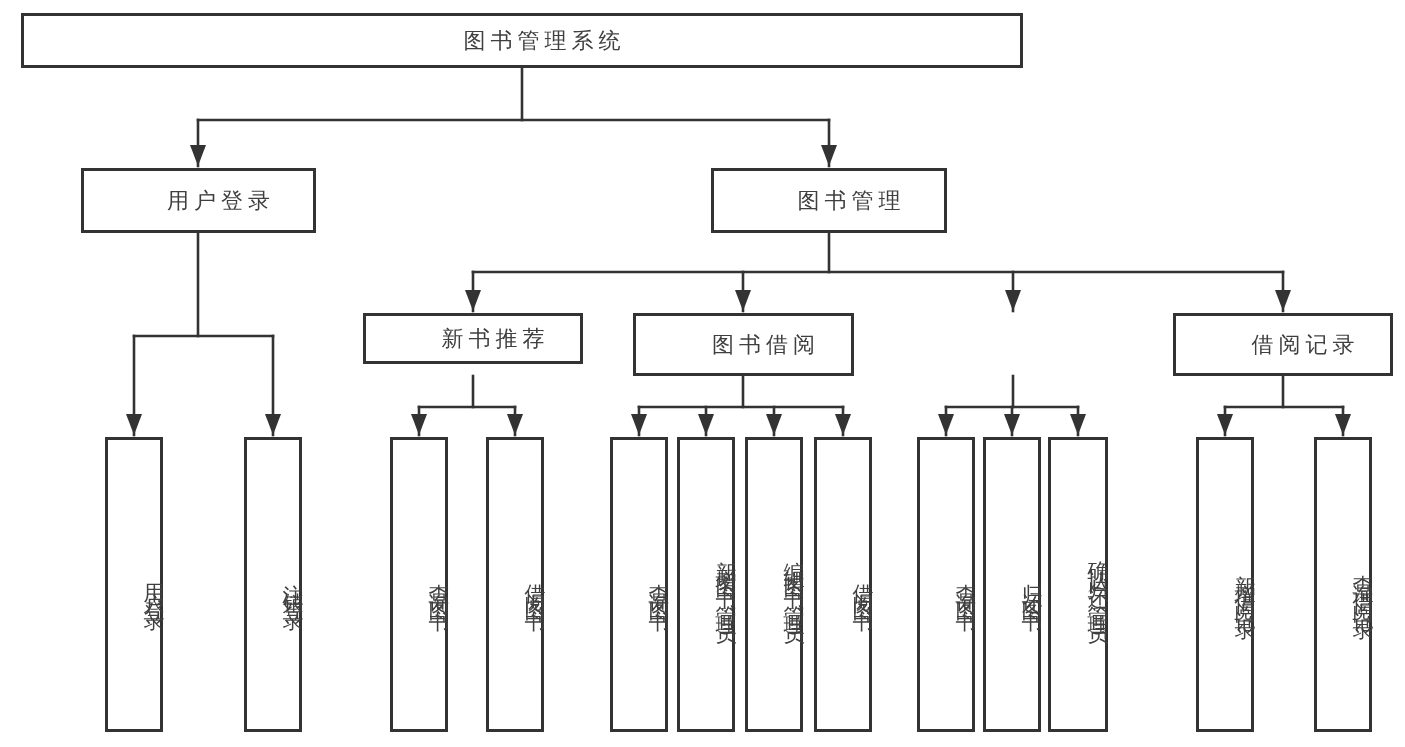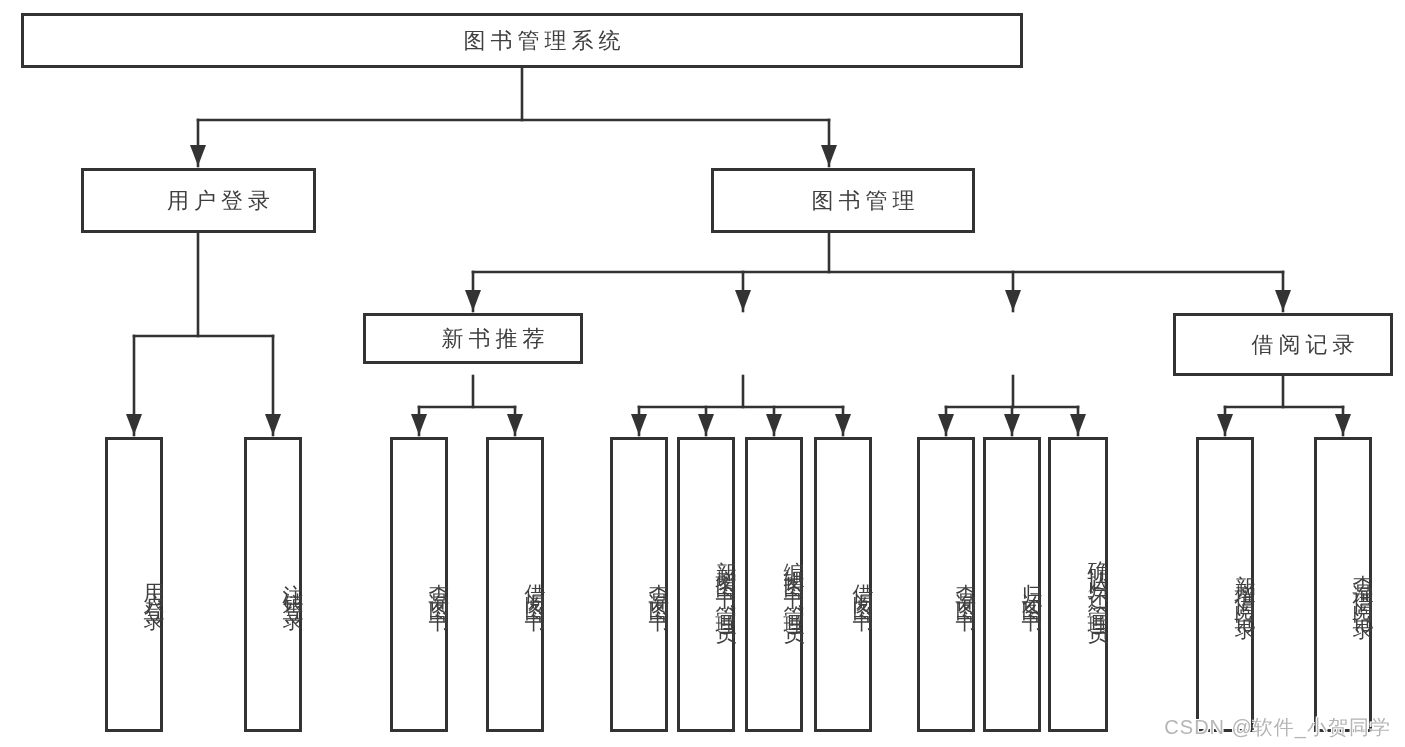--- a/index.html
+++ b/index.html
@@ -111,26 +111,29 @@
     </g>
   </svg>
 
   <div class="node h" style="left:21px; top:13px; width:1002px; height:55px;">
     <span class="lbl">图书管理系统</span>
   </div>
 
   <div class="node h" style="left:81px; top:168px; width:235px; height:65px;">
     <span class="lbl">用户登录</span>
   </div>
-  <div class="node h" style="left:711px; top:168px; width:264px; height:65px;">
+  <div class="node h" style="left:711px; top:168px; width:236px; height:65px;">
     <span class="lbl">图书管理</span>
   </div>
 
   <div class="node h" style="left:363px; top:313px; width:220px; height:51px;">
     <span class="lbl">新书推荐</span>
+  </div>
+  <div class="node h" style="left:633px; top:313px; width:221px; height:63px;">
+    <span class="lbl">图书借阅</span>
   </div>
   <div class="node h" style="left:1173px; top:313px; width:220px; height:63px;">
     <span class="lbl">借阅记录</span>
   </div>
 
   <div class="node v" style="left:105px; top:437px; width:58px; height:295px;">
     <span class="lbl">用户登录</span>
   </div>
   <div class="node v" style="left:244px; top:437px; width:58px; height:295px;">
     <span class="lbl">注销登录</span>
@@ -166,15 +169,14 @@
     <span class="lbl">确认归还（管理员）</span>
   </div>
 
   <div class="node v" style="left:1196px; top:437px; width:58px; height:295px;">
     <span class="lbl">新增借阅记录</span>
   </div>
   <div class="node v" style="left:1314px; top:437px; width:58px; height:295px;">
     <span class="lbl">查询借阅记录</span>
   </div>
 
-  <div class="watermark">CSDN @软件_小贺同学</div>
 
 </div>
 
 </body></html>

